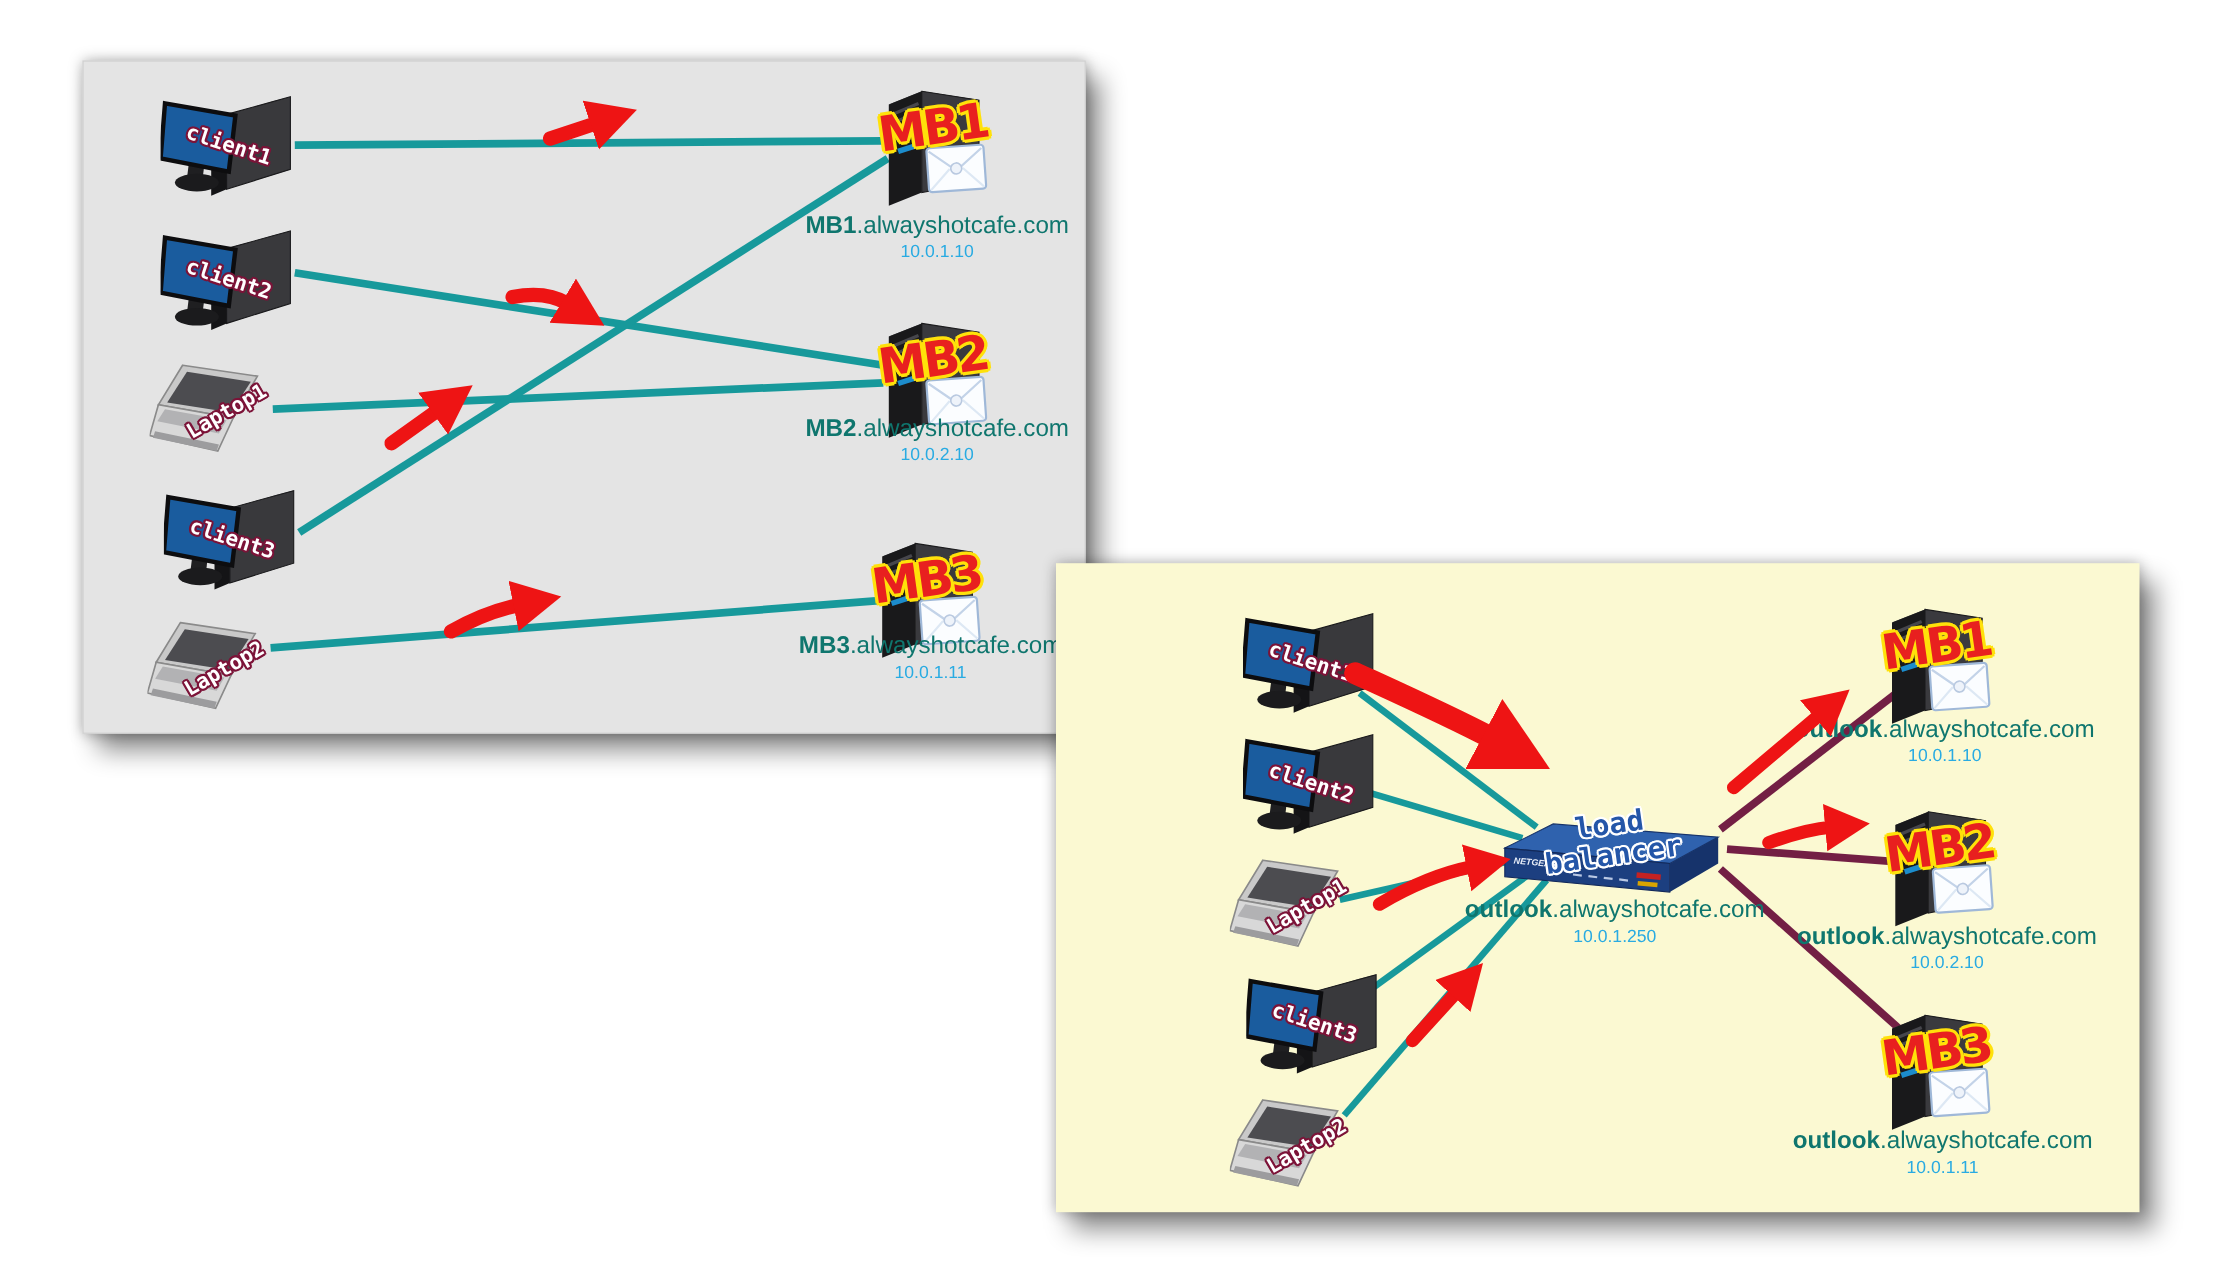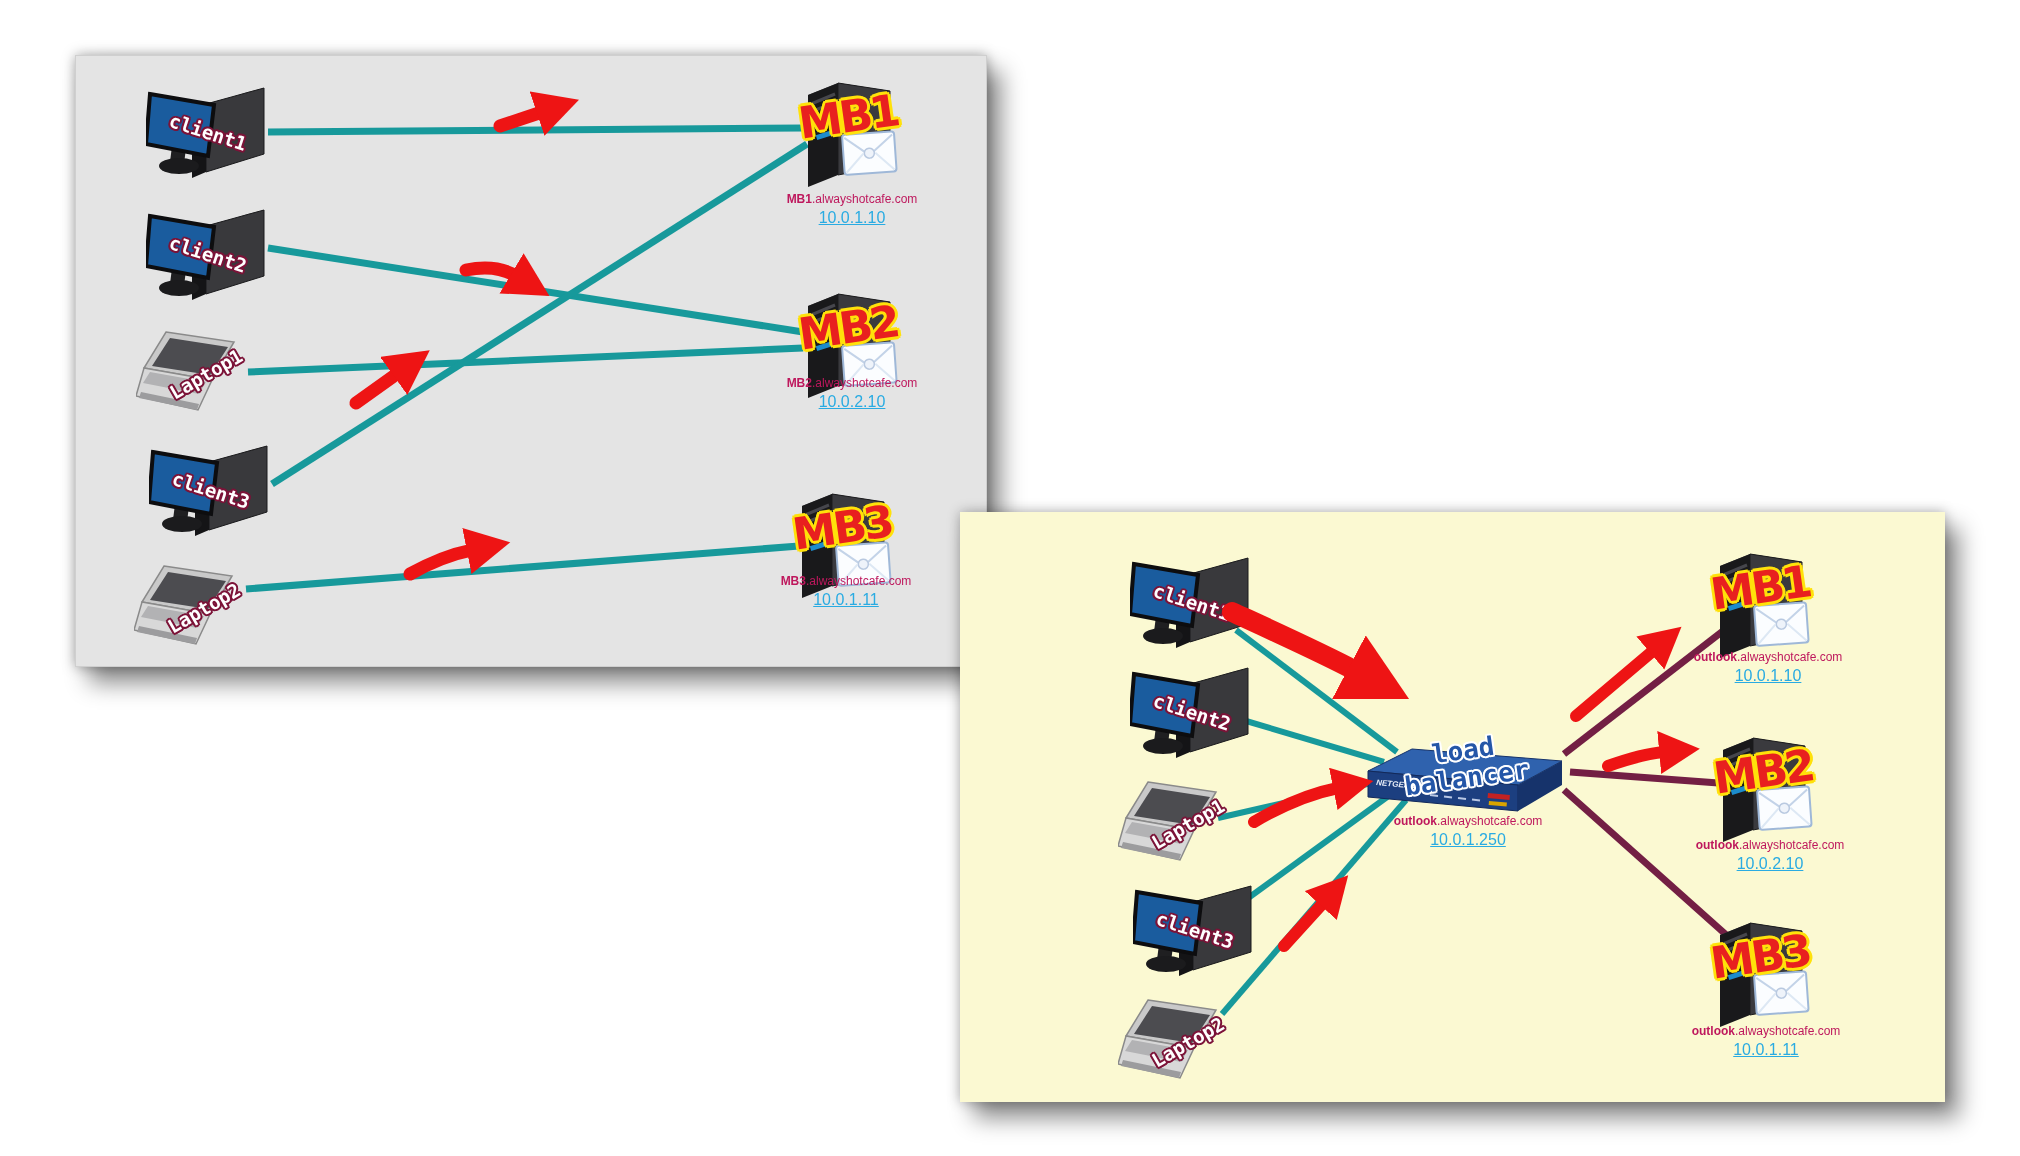--- a/index.html
+++ b/index.html
@@ -24,23 +24,23 @@
             font-family:"DejaVu Sans",sans-serif;font-weight:bold;font-size:44px;line-height:1;
             letter-spacing:-3px;color:#e8201f;
             text-shadow:3px 0 0 #ffe10a,-3px 0 0 #ffe10a,0 3px 0 #ffe10a,0 -3px 0 #ffe10a,
                         2px 2px 0 #ffe10a,-2px 2px 0 #ffe10a,2px -2px 0 #ffe10a,-2px -2px 0 #ffe10a;}
   .lb-label{position:absolute;z-index:4;width:190px;text-align:center;white-space:nowrap;
             font-family:"DejaVu Sans Mono",monospace;font-weight:bold;font-size:26px;line-height:28px;
             color:#2456a8;
             text-shadow:2px 0 0 #fff,-2px 0 0 #fff,0 2px 0 #fff,0 -2px 0 #fff,
                         1.5px 1.5px 0 #fff,-1.5px 1.5px 0 #fff,1.5px -1.5px 0 #fff,-1.5px -1.5px 0 #fff;}
   .caption{position:absolute;z-index:3;width:280px;text-align:center;}
-  .caption .host{font-size:12px;color:#be185d;white-space:nowrap;}
+  .caption .host{font-size:22px;color:#0f766e;white-space:nowrap;}
   .caption .host b{font-weight:bold;}
-  .caption .ip{margin-top:3px;font-size:16px;color:#29abe2;white-space:nowrap;text-decoration:underline;}
+  .caption .ip{margin-top:3px;font-size:16px;color:#29abe2;white-space:nowrap;}
 </style>
 </head>
 <body>
 
 <div class="scene">
   <section class="panel" id="panel-direct">
       <svg class="layer" width="910" height="610">
         <line x1="192" y1="76" x2="727" y2="72" stroke="#17999b" stroke-width="7"></line>
         <line x1="192" y1="192" x2="727" y2="276" stroke="#17999b" stroke-width="7"></line>
         <line x1="172" y1="316" x2="727" y2="292" stroke="#17999b" stroke-width="7"></line>

